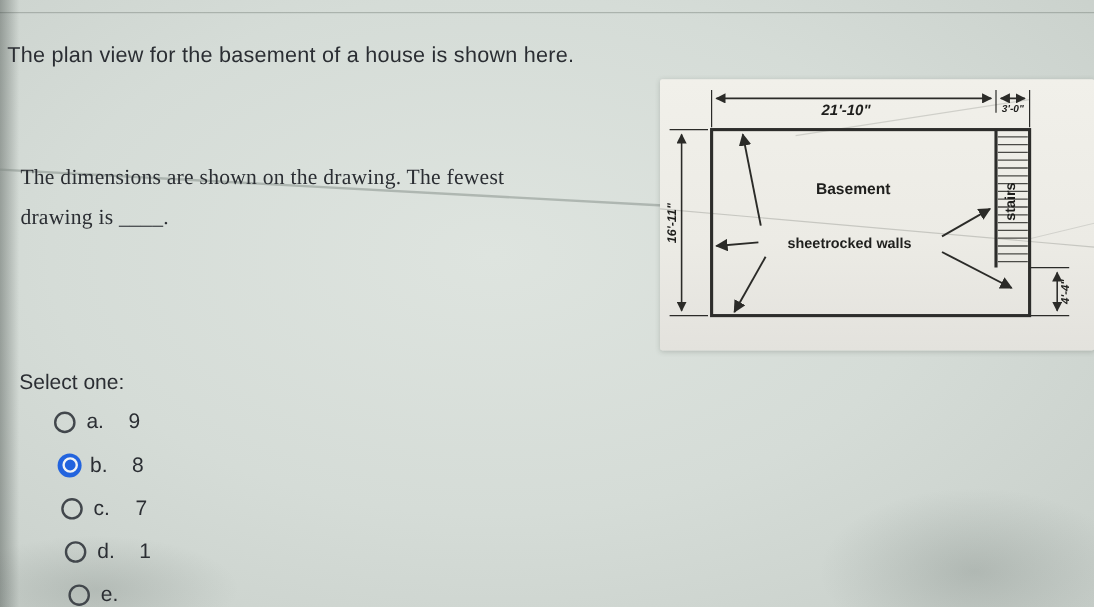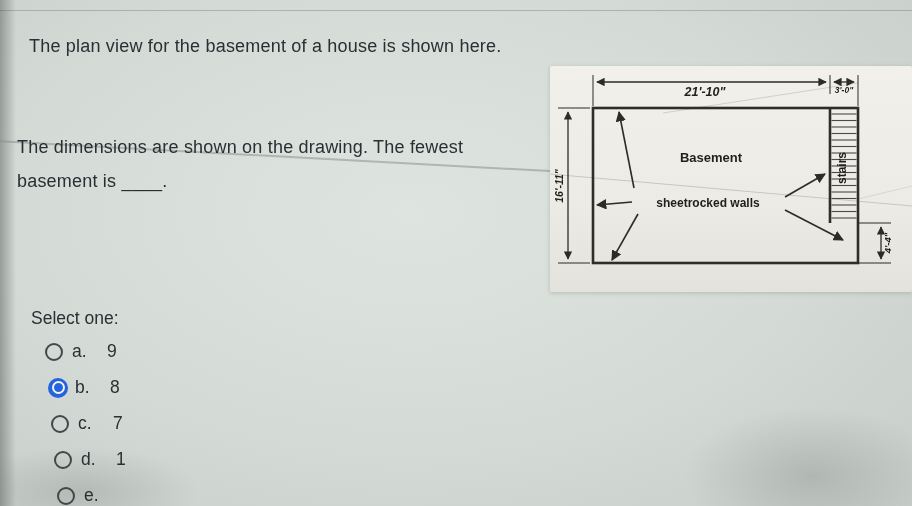--- a/index.html
+++ b/index.html
@@ -27,23 +27,23 @@
   }
   .smudge-br{
     position:absolute;right:-30px;bottom:-40px;width:260px;height:140px;border-radius:50%;
     background:radial-gradient(ellipse, rgba(105,115,110,.28), rgba(105,115,110,0) 70%);
   }
   .smudge-bl{
     position:absolute;left:-40px;bottom:-30px;width:240px;height:90px;border-radius:50%;
     background:radial-gradient(ellipse, rgba(90,100,95,.22), rgba(90,100,95,0) 70%);
   }
 
-  .q-intro{position:absolute;left:29px;top:36px;font-size:18px;letter-spacing:.2px;}
-  .q-body{position:absolute;left:17px;top:130px;font-size:18px;line-height:34px;letter-spacing:.2px;}
-  .select-prompt{position:absolute;left:31px;top:308px;font-size:17.5px;}
+  .q-intro{position:absolute;left:6px;top:36px;font-size:18px;letter-spacing:.2px;}
+  .q-body{position:absolute;left:17px;top:130px;font-size:18px;line-height:34px;letter-spacing:.2px;font-family:Liberation Serif, serif;}
+  .select-prompt{position:absolute;left:16px;top:308px;font-size:17.5px;}
 
   .options{position:absolute;left:45px;top:341px;}
   .opt-row{display:flex;align-items:center;margin-bottom:15px;height:21px;}
   .radio{
     width:18px;height:18px;border-radius:50%;border:2px solid #42474c;
     box-sizing:border-box;flex:0 0 auto;margin-right:9px;background:transparent;
   }
   .radio.selected{
     border:none;background:#2364de;width:20px;height:20px;position:relative;margin-right:7px;
   }
@@ -72,21 +72,21 @@
   <div class="top-strip-line"></div>
   <div class="left-shade"></div>
   <div class="crease-a"></div>
   <div class="smudge-bl"></div>
   <div class="smudge-br"></div>
 
   <div class="q-intro">The plan view for the basement of a house is shown here.</div>
 
   <div class="q-body">
     <div>The dimensions are shown on the drawing. The fewest</div>
-    <div>basement is ____.</div>
+    <div>drawing is ____.</div>
   </div>
 
   <div class="paper">
     <svg width="362" height="226" viewBox="0 0 362 226">
       <defs>
         <marker id="arw" viewBox="0 0 10 10" refX="9" refY="5" markerWidth="6.5" markerHeight="6.5" orient="auto-start-reverse">
           <path d="M0,0 L10,5 L0,10 z" fill="#2b2b28"></path>
         </marker>
       </defs>
 

